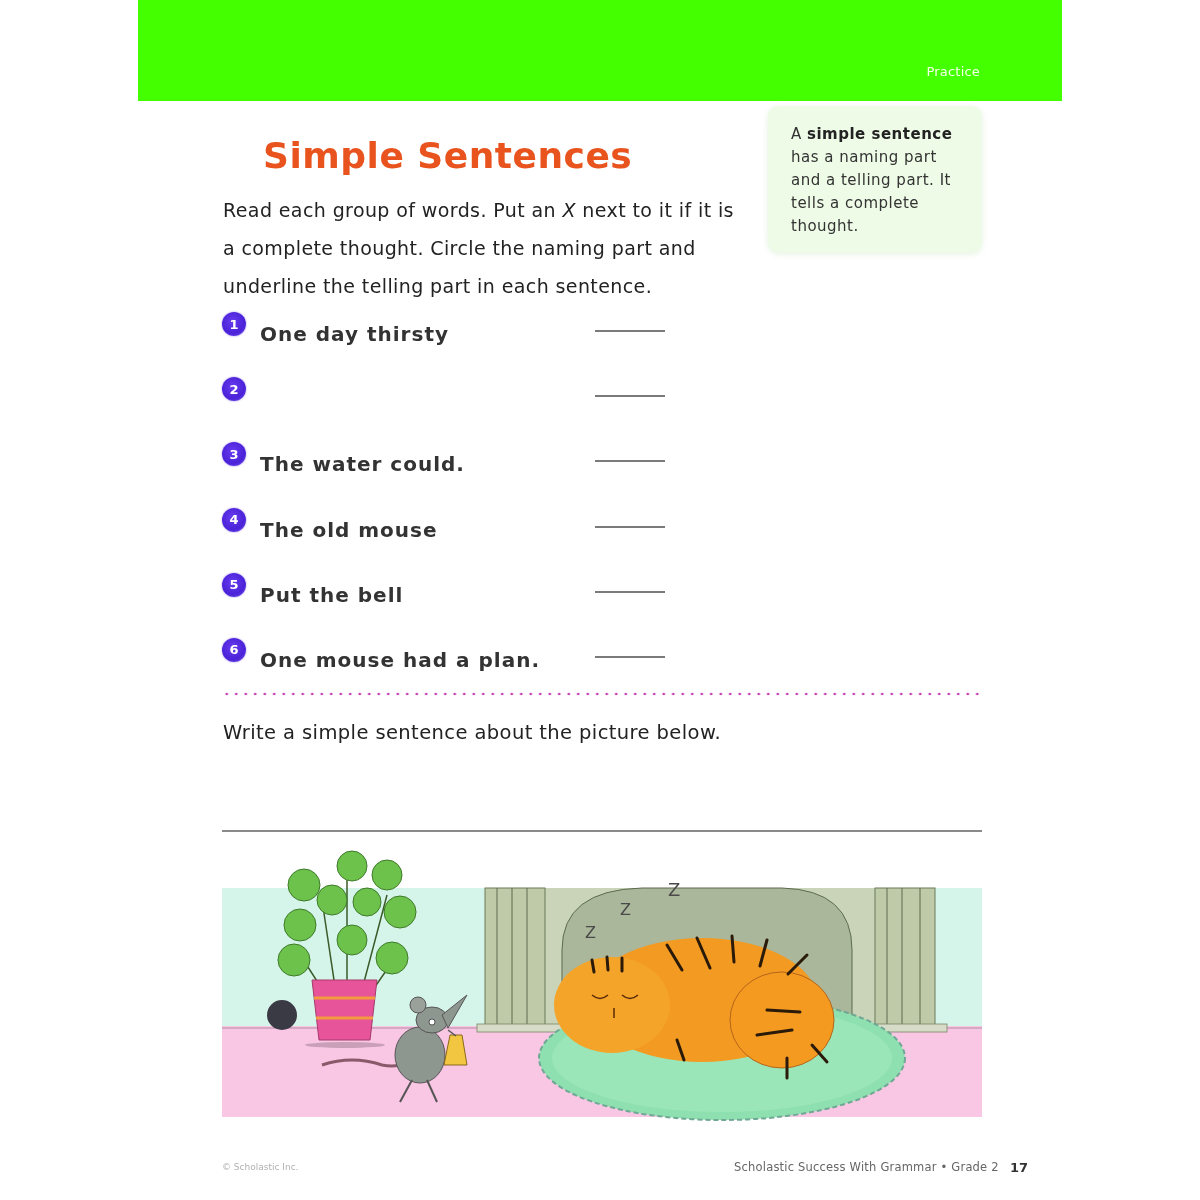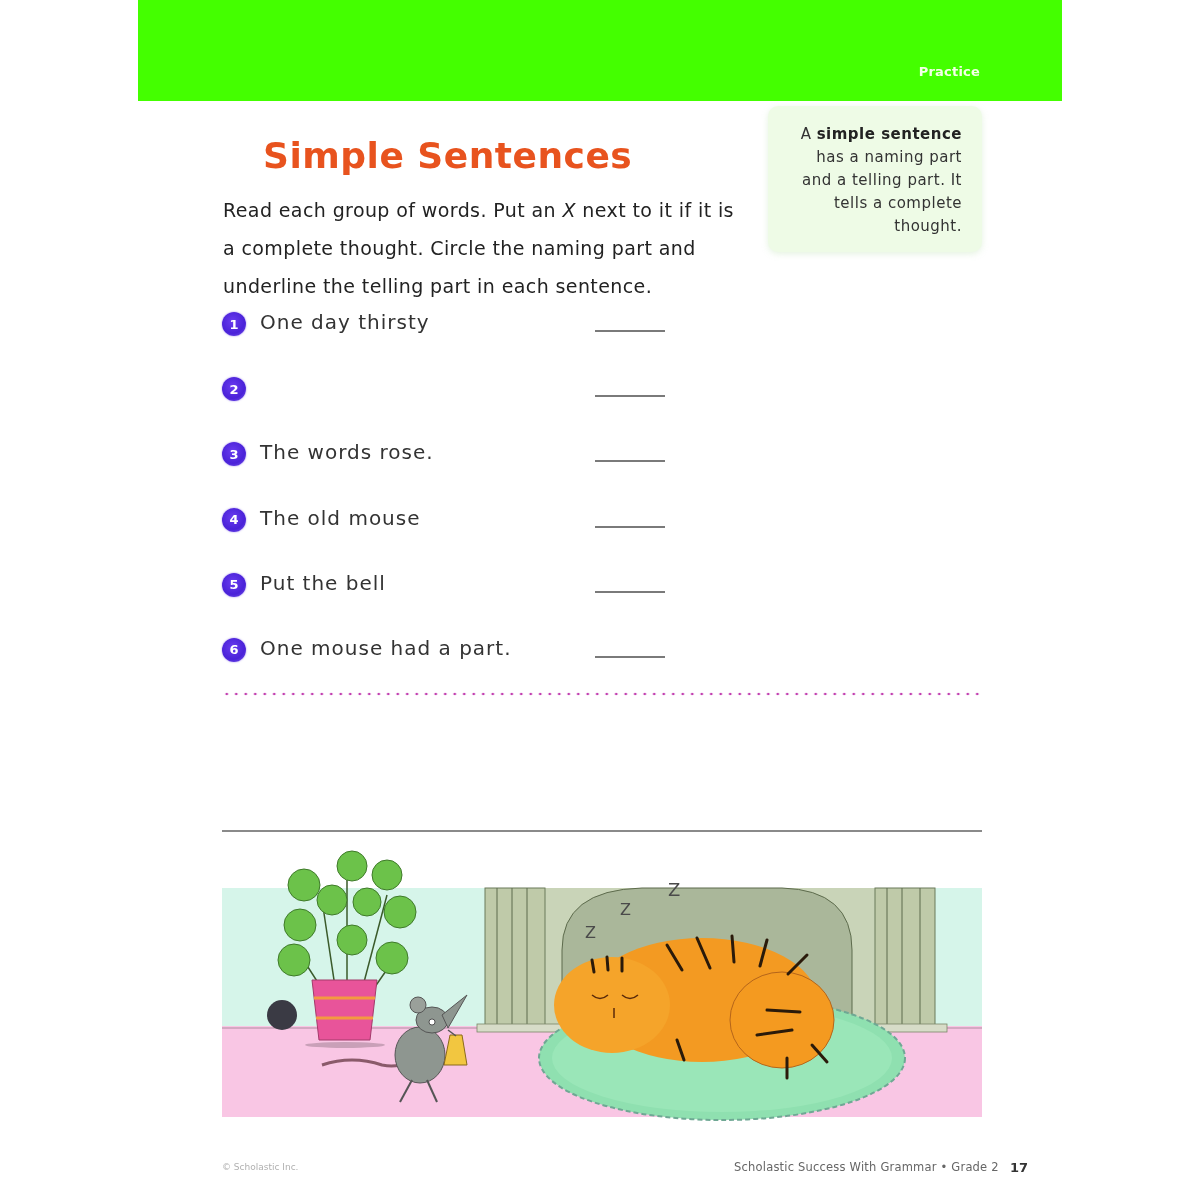--- a/index.html
+++ b/index.html
@@ -5,21 +5,21 @@
     * { box-sizing: border-box; margin: 0; padding: 0; }
     html, body { width: 1200px; height: 1200px; background: #ffffff; overflow: hidden; }
     body { position: relative; font-family: "DejaVu Sans", sans-serif; color: #2a2a2a; }
 
     .header-band {
       position: absolute; left: 138px; top: 0; width: 924px; height: 101px;
       background: #44ff00;
     }
     .header-label {
       position: absolute; right: 82px; top: 64px;
-      font-family: "DejaVu Sans", sans-serif; font-weight: bold;
+      font-family: "DejaVu Sans", sans-serif; font-weight: normal;
       font-size: 13px; color: #f4ffe8; letter-spacing: 0.2px;
     }
 
     .page-title {
       position: absolute; left: 223px; top: 134px;
       font-family: "DejaVu Sans", sans-serif; font-weight: bold;
       font-size: 36px; color: #e8531e; letter-spacing: 0.5px;
       line-height: 44px;
       margin-left: 40px;
     }
@@ -28,39 +28,39 @@
       font-size: 19px; line-height: 38px; color: #222;
       letter-spacing: 0.4px;
     }
     .instructions em { font-style: italic; }
 
     .callout {
       position: absolute; left: 768px; top: 106px; width: 214px; height: 146px;
       background: #eefbe6; border-radius: 10px;
       box-shadow: 0 2px 6px rgba(180,220,170,0.35);
       padding: 17px 20px 0 23px;
-      font-size: 15px; line-height: 23px; color: #333; letter-spacing: 0.5px; text-align: right;
+      font-size: 15px; line-height: 23px; color: #333; letter-spacing: 0.5px;
     }
     .callout b { font-weight: bold; color: #222; }
 
     .items { position: absolute; left: 222px; top: 305px; width: 460px; }
     .item {
       position: relative; height: 65.2px;
     }
     .item-number {
       position: absolute; left: 0; top: 7px; width: 24px; height: 24px;
       border-radius: 50%;
       background: radial-gradient(circle at 45% 40%, #6a3cf0 0%, #4a22d8 60%, #7c5af0 100%);
       color: #fff; font-weight: bold; font-size: 13px;
       display: flex; align-items: center; justify-content: center;
       box-shadow: 0 0 2px rgba(90,50,220,0.6);
     }
     .item-text {
-      position: absolute; left: 38px; top: 2px;
-      font-size: 20px; line-height: 30px; color: #333; letter-spacing: 1px;
+      position: absolute; left: 38px; top: 14px;
+      font-size: 20px; line-height: 30px; color: #333; letter-spacing: 1px; font-weight: bold;
     }
     .item-answer {
       position: absolute; left: 373px; top: 25px; width: 70px; height: 0;
       border-top: 2px solid #7a7a7a;
     }
 
     .dotted-divider {
       position: absolute; left: 222px; top: 692px; width: 760px; height: 4px;
       background-image: radial-gradient(circle, #c23fb0 1.3px, transparent 1.6px);
       background-size: 9.5px 4px; background-repeat: repeat-x;
@@ -108,43 +108,44 @@
     <span class="item-number">1</span>
     <span class="item-text">One day thirsty</span>
     <span class="item-answer"></span>
   </div>
   <div class="item">
     <span class="item-number">2</span>
     <span class="item-answer"></span>
   </div>
   <div class="item">
     <span class="item-number">3</span>
-    <span class="item-text">The words rose.</span>
+    <span class="item-text">The water could.</span>
     <span class="item-answer"></span>
   </div>
   <div class="item">
     <span class="item-number">4</span>
     <span class="item-text">The old mouse</span>
     <span class="item-answer"></span>
   </div>
   <div class="item">
     <span class="item-number">5</span>
     <span class="item-text">Put the bell</span>
     <span class="item-answer"></span>
   </div>
   <div class="item">
     <span class="item-number">6</span>
-    <span class="item-text">One mouse had a part.</span>
+    <span class="item-text">One mouse had a plan.</span>
     <span class="item-answer"></span>
   </div>
 </div>
 
 <div class="dotted-divider"></div>
 
 <div class="write-instructions">
+  <div>Write a simple sentence about the picture below.</div>
 </div>
 
 <div class="write-line"></div>
 
 <div class="picture">
   <svg width="760" height="300" viewBox="0 0 760 300" xmlns="http://www.w3.org/2000/svg">
 
     <rect x="0" y="48" width="760" height="140" fill="#d6f5ea"></rect>
 
     <rect x="0" y="186" width="760" height="91" fill="#f9c6e4"></rect>

